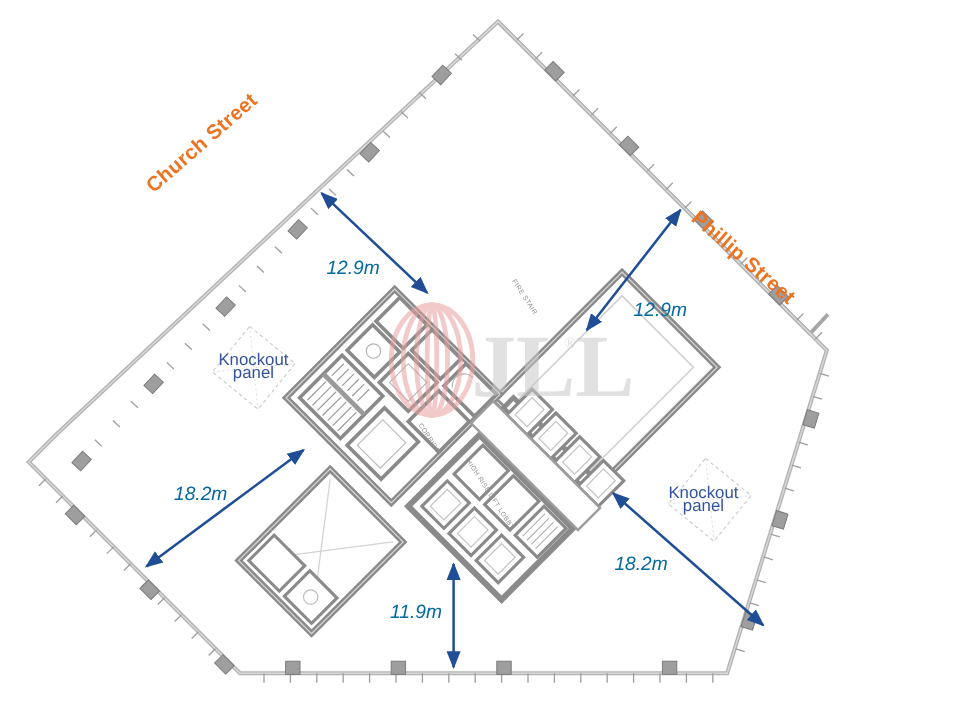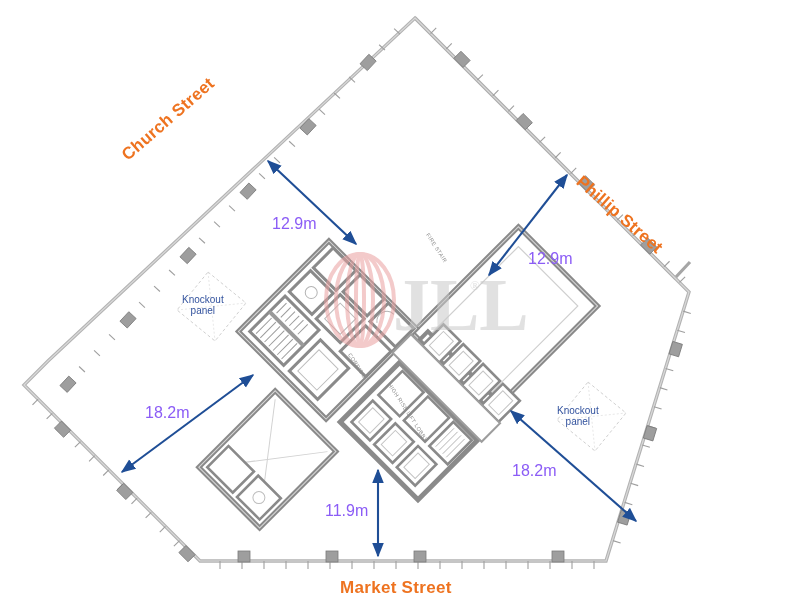--- a/index.html
+++ b/index.html
@@ -5,28 +5,28 @@
   html,body{margin:0;padding:0;background:#ffffff;}
   body{width:800px;height:600px;overflow:hidden;font-family:"Liberation Sans",sans-serif;}
   #stage{position:relative;width:800px;height:600px;background:#fff;}
   svg.plan{position:absolute;left:0;top:0;width:800px;height:600px;}
 
   .street-label{position:absolute;color:#ee7320;font-weight:bold;letter-spacing:.3px;white-space:nowrap;}
   .st-church{left:118px;top:150px;font-size:17px;transform:rotate(-41deg);transform-origin:left top;}
   .st-phillip{left:585px;top:172px;font-size:17px;transform:rotate(41deg);transform-origin:left top;}
   .st-market{left:340px;top:578px;font-size:17px;}
 
-  .dim{position:absolute;color:#8b5cf6;font-size:16px;white-space:nowrap;}
+  .dim{position:absolute;color:#0369a1;font-size:16px;white-space:nowrap;font-style:italic;}
   .d-tl{left:272px;top:215px;}
   .d-tr{left:528px;top:250px;}
   .d-bl{left:145px;top:404px;}
   .d-br{left:512px;top:462px;}
   .d-bm{left:325px;top:502px;}
 
-  .ko{position:absolute;color:#33539e;font-size:10px;line-height:11px;text-align:center;white-space:nowrap;}
+  .ko{position:absolute;color:#33539e;font-size:14px;line-height:11px;text-align:center;white-space:nowrap;}
   .ko-left{left:182px;top:294px;}
   .ko-right{left:557px;top:405px;}
   .room-txt{position:absolute;color:#8d8d8d;font-size:5.5px;letter-spacing:.4px;white-space:nowrap;}
   .t-corr{left:352px;top:352px;transform:rotate(57deg);transform-origin:left top;}
   .t-lift{left:392px;top:382px;transform:rotate(57deg);transform-origin:left top;}
   .t-core{left:430px;top:232px;transform:rotate(57deg);transform-origin:left top;}
 </style>
 </head>
 <body>
 
@@ -341,21 +341,20 @@
         <ellipse cx="42" cy="48" rx="13" ry="46"></ellipse>
         <ellipse cx="42" cy="48" rx="4" ry="46"></ellipse>
       </g>
       <text x="393" y="330" font-family="'Liberation Serif',serif" font-size="74" font-weight="bold" fill="#c9c9c9">JLL</text>
       <text x="470" y="290" font-family="'Liberation Serif',serif" font-size="13" fill="#c9c9c9">®</text>
     </g>
   </svg>
 
   <div class="street-label st-church">Church Street</div>
   <div class="street-label st-phillip">Phillip Street</div>
-  <div class="street-label st-market">Market Street</div>
 
   <div class="dim d-tl">12.9m</div>
   <div class="dim d-tr">12.9m</div>
   <div class="dim d-bl">18.2m</div>
   <div class="dim d-br">18.2m</div>
   <div class="dim d-bm">11.9m</div>
 
   <div class="ko ko-left">
     <span>Knockout</span><br>
     <span>panel</span>

